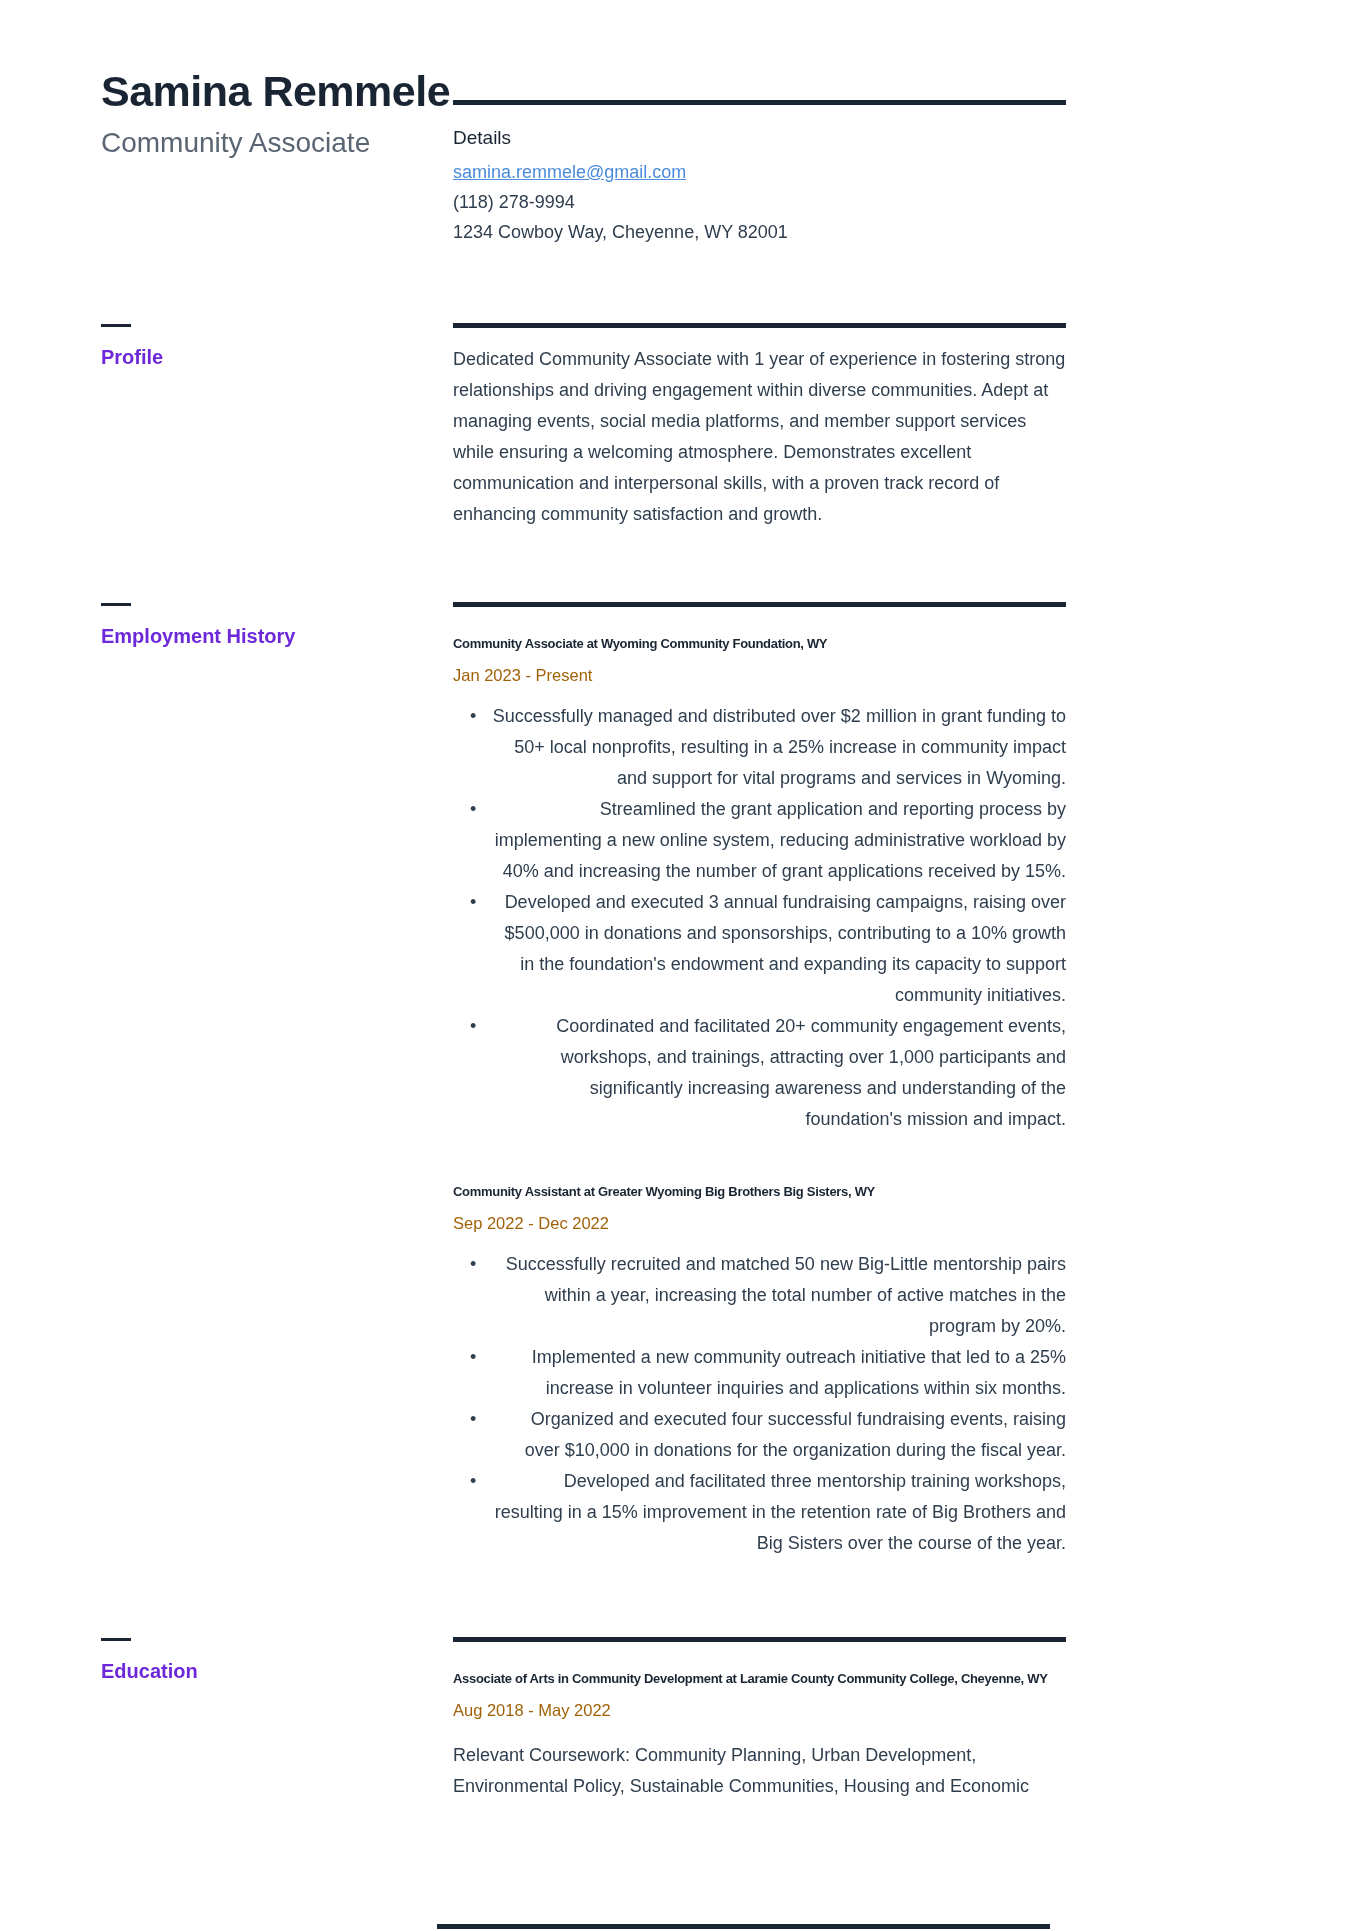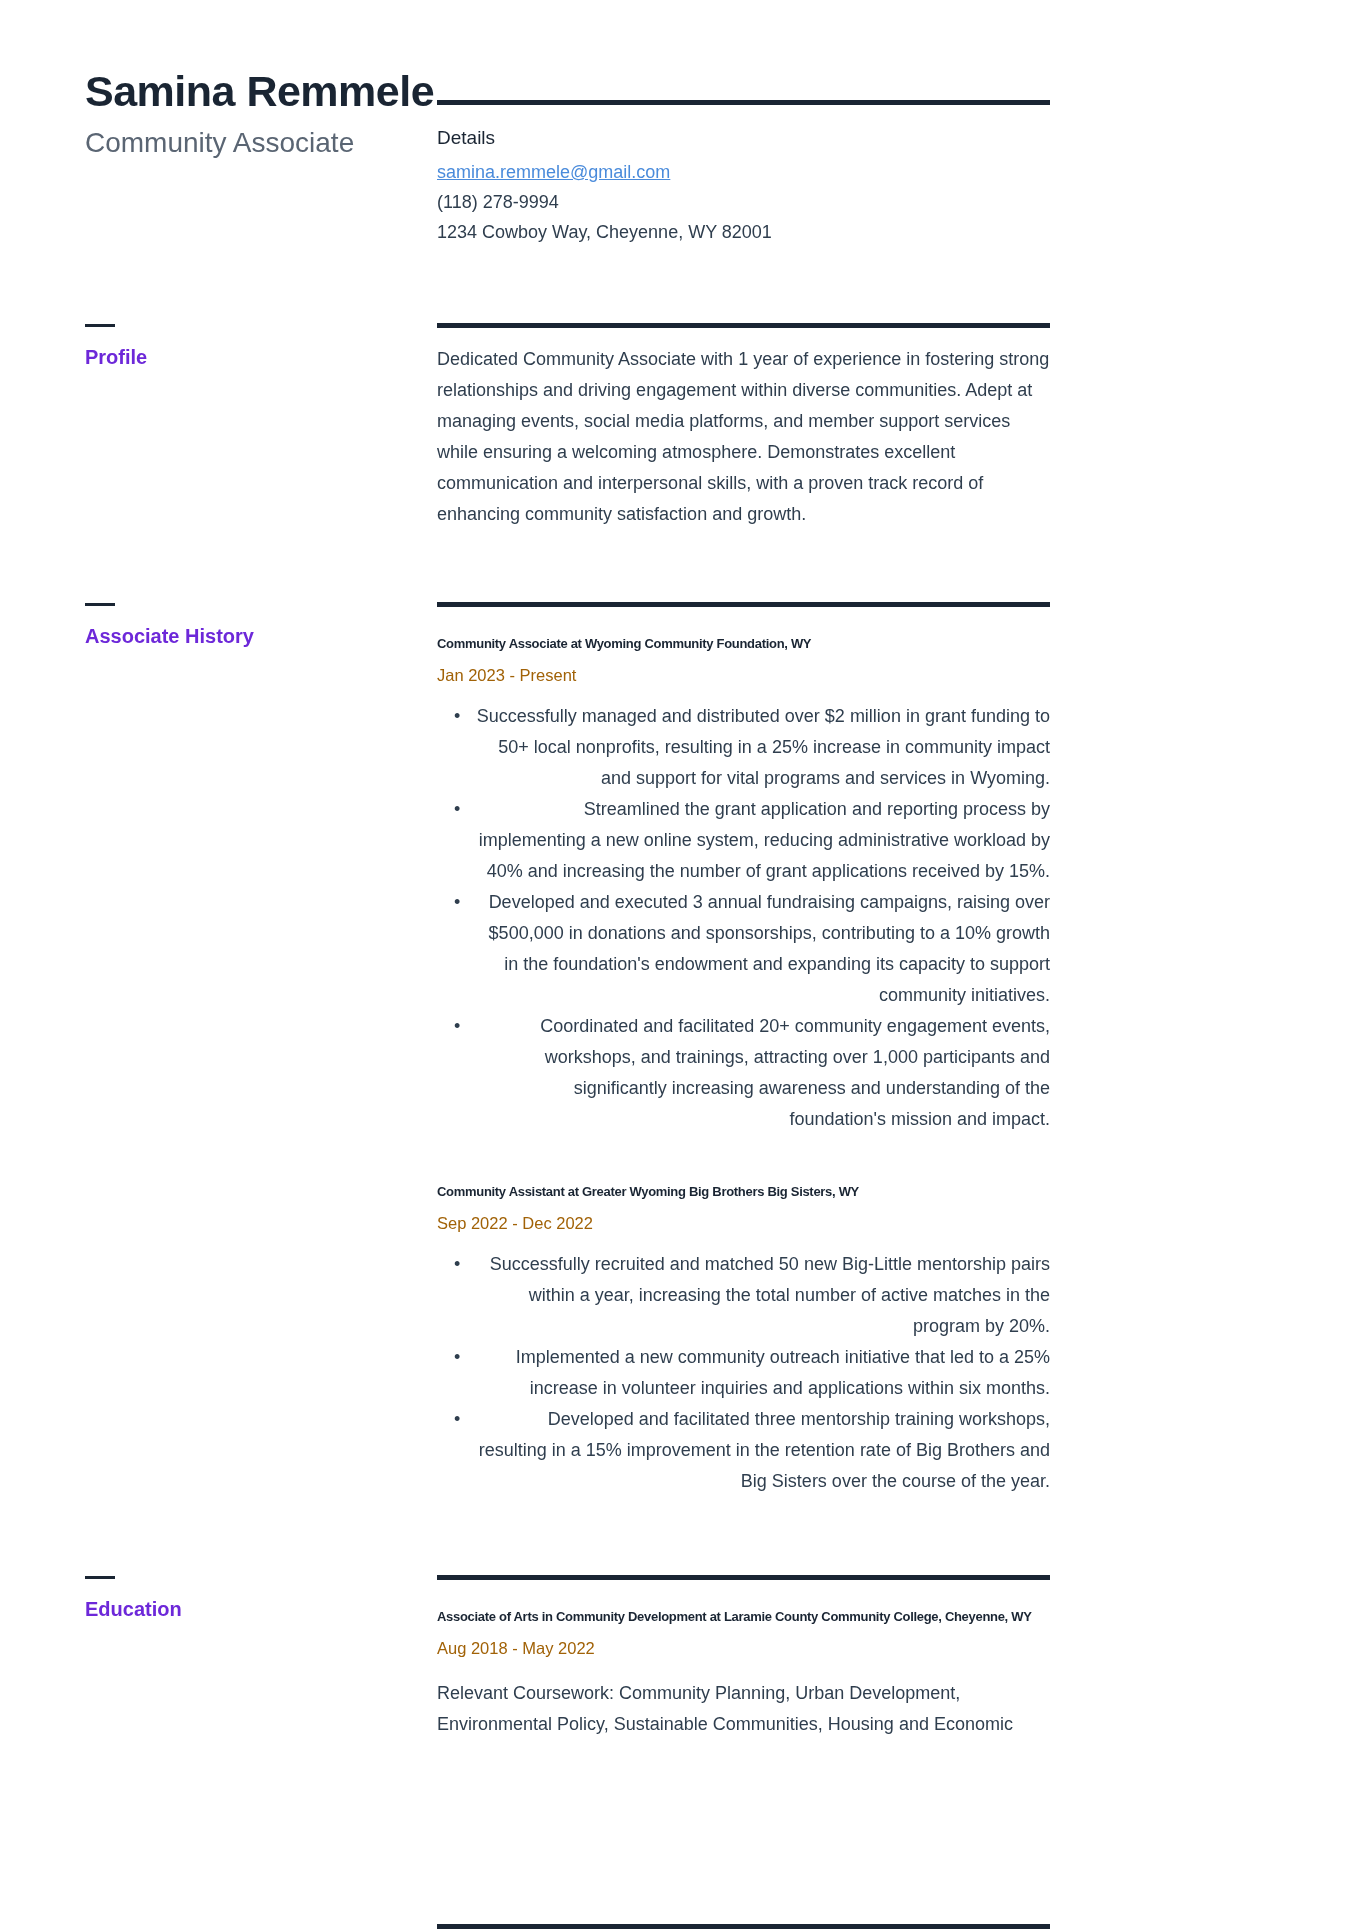--- a/index.html
+++ b/index.html
@@ -14,20 +14,21 @@
     font-family: "Liberation Sans", sans-serif;
     font-size: 18px;
     line-height: 31px;
     color: #2f3e4e;
   }
   .row { display: flex; }
   .col-left {
     width: 437px;
     flex-shrink: 0;
     padding-left: 85px;
+    margin-left: 16px;
   }
   .col-right { width: 613px; }
 
   
   .name-block { margin-top: 64px; }
   .name {
     font-size: 43px;
     line-height: 54px;
     font-weight: bold;
     color: #1a2533;
@@ -153,21 +154,21 @@
     </div>
     <div class="col-right">
       <div class="rule"></div>
       <div class="body-text">Dedicated Community Associate with 1 year of experience in fostering strong relationships and driving engagement within diverse communities. Adept at managing events, social media platforms, and member support services while ensuring a welcoming atmosphere. Demonstrates excellent communication and interpersonal skills, with a proven track record of enhancing community satisfaction and growth.</div>
     </div>
   </div>
 
   <div class="row row-employment">
     <div class="col-left">
       <div class="dash"></div>
-      <div class="h-side">Associate History</div>
+      <div class="h-side">Employment History</div>
     </div>
     <div class="col-right">
       <div class="rule"></div>
 
       <div class="job">
         <div class="job-title">Community Associate at Wyoming Community Foundation, WY</div>
         <div class="job-dates">Jan 2023 - Present</div>
         <ul class="bullets">
           <li>Successfully managed and distributed over $2 million in grant funding to 50+ local nonprofits, resulting in a 25% increase in community impact and support for vital programs and services in Wyoming.</li>
           <li>Streamlined the grant application and reporting process by implementing a new online system, reducing administrative workload by 40% and increasing the number of grant applications received by 15%.</li>
@@ -175,20 +176,21 @@
           <li>Coordinated and facilitated 20+ community engagement events, workshops, and trainings, attracting over 1,000 participants and significantly increasing awareness and understanding of the foundation's mission and impact.</li>
         </ul>
       </div>
 
       <div class="job">
         <div class="job-title">Community Assistant at Greater Wyoming Big Brothers Big Sisters, WY</div>
         <div class="job-dates">Sep 2022 - Dec 2022</div>
         <ul class="bullets">
           <li>Successfully recruited and matched 50 new Big-Little mentorship pairs within a year, increasing the total number of active matches in the program by 20%.</li>
           <li>Implemented a new community outreach initiative that led to a 25% increase in volunteer inquiries and applications within six months.</li>
+          <li>Organized and executed four successful fundraising events, raising over $10,000 in donations for the organization during the fiscal year.</li>
           <li>Developed and facilitated three mentorship training workshops, resulting in a 15% improvement in the retention rate of Big Brothers and Big Sisters over the course of the year.</li>
         </ul>
       </div>
     </div>
   </div>
 
   <div class="row row-education">
     <div class="col-left">
       <div class="dash"></div>
       <div class="h-side">Education</div>

